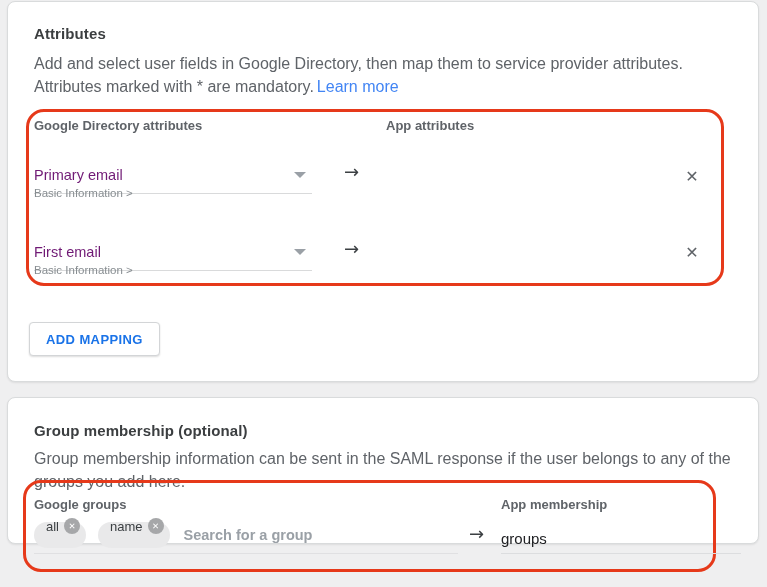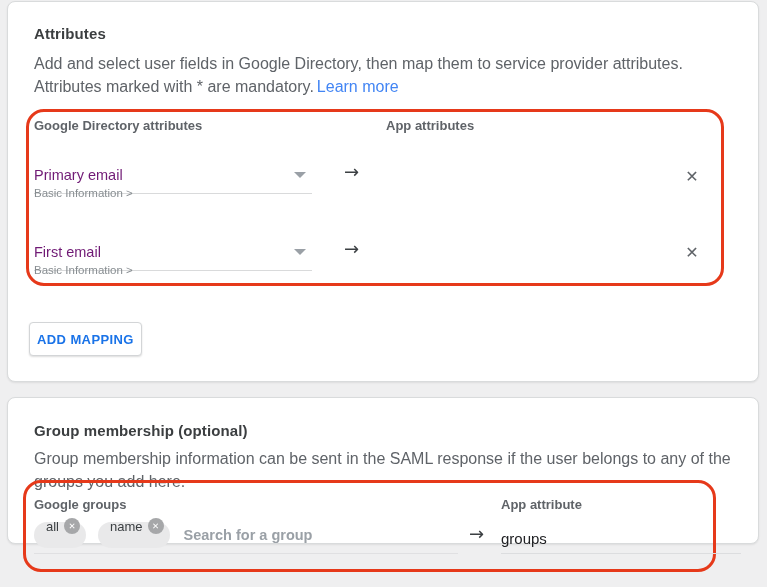--- a/index.html
+++ b/index.html
@@ -79,21 +79,21 @@
 
   .remove {
     position:absolute; left:670px; width:28px; height:28px; padding:0;
     background:none; border:none; cursor:pointer;
     font-family:"DejaVu Sans", sans-serif; font-size:16px; color:#5f6368; line-height:28px;
   }
   .remove-0 { top:161px; }
   .remove-1 { top:237px; }
 
   .add-mapping {
-    position:absolute; left:21px; top:320px; height:34px; padding:0 7px;
+    position:absolute; left:21px; top:320px; height:34px; padding:0 16px;
     background:#ffffff; border:1px solid #d3d5d7; border-radius:4px;
     box-shadow:0 1px 2px rgba(0,0,0,0.14); cursor:pointer;
     font-family:"Liberation Sans", sans-serif; font-size:13px; font-weight:bold;
     letter-spacing:0.4px; color:var(--button-blue,#1a73e8);
   }
 
   .group-search {
     position:absolute; left:26px; top:118px; width:424px; height:38px; box-sizing:border-box;
     border-bottom:1px solid #e0e0e2; display:flex; align-items:center; gap:12px;
   }
@@ -149,21 +149,21 @@
   </section>
 
   <section class="card card-groups">
     <h2>Group membership (optional)</h2>
 
     <p class="desc">Group membership information can be sent in the SAML response if the user belongs to any of the groups you add here.</p>
 
     <div class="annotation red-box-2"></div>
 
     <div class="col-header g-left">Google groups</div>
-    <div class="col-header g-right">App attribute</div>
+    <div class="col-header g-right">App membership</div>
 
     <div class="group-search">
       <span class="chip">
         <span class="chip-label">all</span>
         <span class="chip-remove">
             <span class="chip-x">✕</span>
           </span>
       </span>
       <span class="chip">
         <span class="chip-label">name</span>

